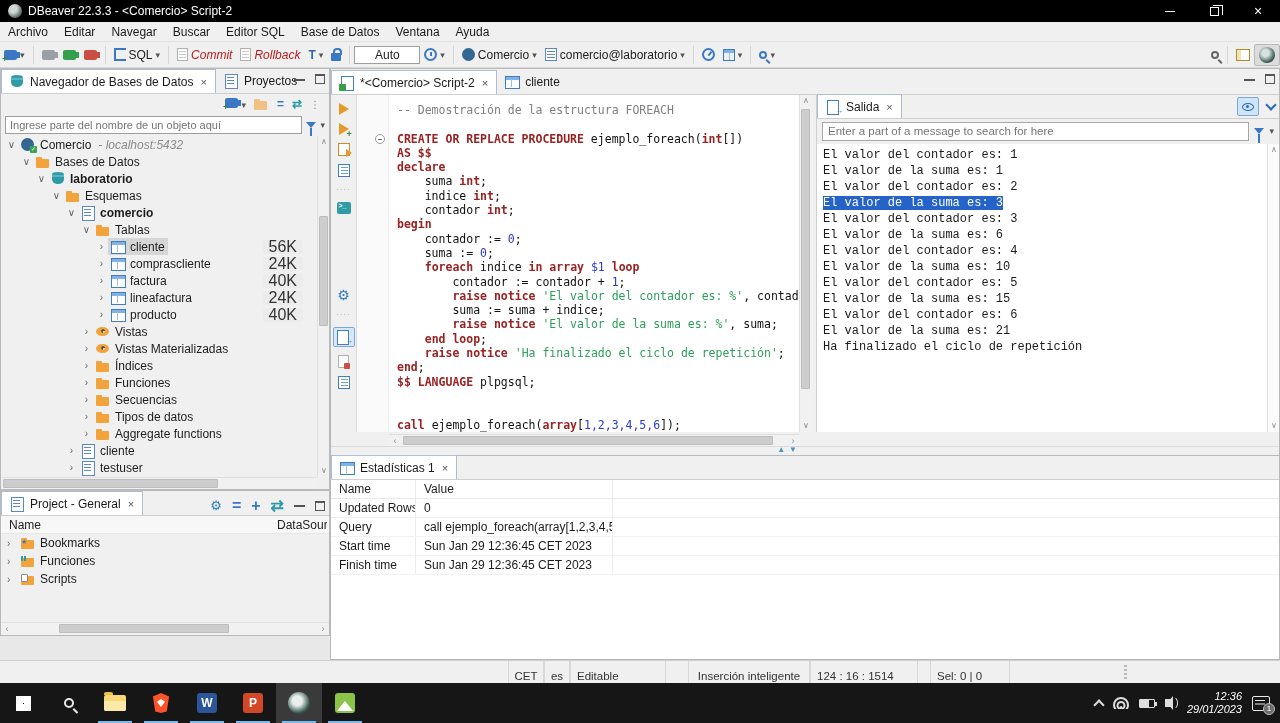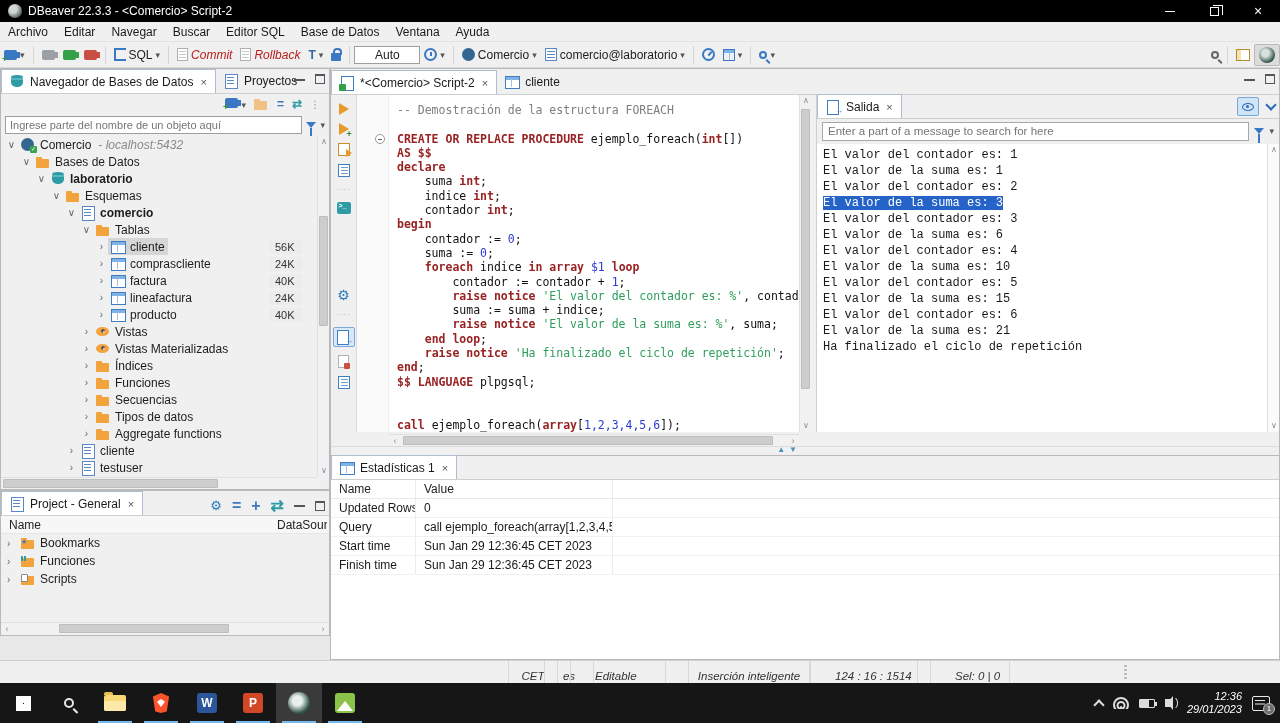--- a/index.html
+++ b/index.html
@@ -97,21 +97,21 @@
   #nav .filter input { flex:1; height:18px; border:1px solid #9e9e9e; background:#fff; font-size:11px; padding:0 4px; color:#555; font-family:"Liberation Sans",sans-serif; }
   .i-funnel { width:0; height:0; border-left:5px solid transparent; border-right:5px solid transparent; border-top:6px solid #3b78c4; position:relative; }
   .i-funnel::after { content:""; position:absolute; left:-1px; top:-6px; width:2px; height:9px; background:#3b78c4; top:0; }
   #tree { position:absolute; left:0; top:67px; right:12px; bottom:12px; overflow:hidden; background:#f0f0f0; }
   .trow { display:flex; align-items:center; height:17px; font-size:12px; color:#1c1c1c; position:relative; white-space:nowrap; }
   .trow .chev { width:13px; text-align:center; color:#666; font-size:10px; flex:none; }
   .trow .rowline { display:flex; align-items:center; gap:4px; padding:0 3px; height:17px; }
   .trow.sel .rowline { background:#d6d6d6; }
   .trow.bold .lbl { font-weight:bold; }
   .trow .sfx { color:#8a8a8a; font-style:italic; margin-left:3px; }
-  .trow .badge { position:absolute; right:14px; background:#ececec; border-radius:2px; padding:0 6px; min-width:34px; text-align:left; font-size:11px; color:#333; height:14px; line-height:14px; }
+  .trow .badge { position:absolute; right:14px; background:#ececec; border-radius:2px; padding:0 6px; min-width:34px; text-align:center; font-size:16px; color:#333; height:14px; line-height:14px; }
   .vscroll { position:absolute; top:0; bottom:0; right:0; width:12px; background:#f1f1f1; border-left:1px solid #e0e0e0; }
   .vscroll .arr { position:absolute; left:0; width:12px; height:12px; font-size:8px; color:#8a8a8a; text-align:center; line-height:12px; }
   .vscroll .thumb { position:absolute; left:1px; width:9px; background:#cdcdcd; border:1px solid #bdbdbd; border-radius:1px; }
   .hscroll { position:absolute; left:0; right:0; bottom:0; height:12px; background:#f1f1f1; border-top:1px solid #e0e0e0; }
   .hscroll .thumb { position:absolute; top:1px; height:9px; background:#cdcdcd; border:1px solid #bdbdbd; border-radius:1px; }
   .hscroll .arr { position:absolute; top:0; width:12px; height:12px; font-size:9px; color:#8a8a8a; text-align:center; line-height:12px; }
   #nav .vscroll { top:67px; bottom:12px; }
 
   
   #project { left:0; top:490px; width:330px; height:146px; }
@@ -172,21 +172,21 @@
   #stats { left:330px; top:455px; width:950px; height:205px; }
   #stats .tbl { position:absolute; left:0; top:24px; right:0; bottom:0; background:#fff; font-size:12px; }
   #stats .hrow { display:flex; height:19px; color:#222; border-bottom:1px solid #e8e8e8; background:#fff; }
   #stats .hrow div, #stats .drow div { padding:2px 8px; overflow:hidden; white-space:nowrap; }
   #stats .cA { width:85px; border-right:1px solid #ececec; flex:none; }
   #stats .cB { width:197px; border-right:1px solid #ececec; flex:none; }
   #stats .drow { display:flex; height:19px; color:#1a1a1a; border-bottom:1px solid #f1f1f1; }
 
   
   #statusbar { position:absolute; left:0; top:660px; width:1280px; height:23px; background:#f0f0f0; border-top:1px solid #cfcfcf; font-size:11.5px; color:#333; }
-  #statusbar .seg { position:absolute; top:0; height:30px; display:flex; align-items:center; justify-content:center; border-left:1px solid #d8d8d8; border-right:1px solid #d8d8d8; padding:0 24px; white-space:nowrap;font-style:italic; }
+  #statusbar .seg { position:absolute; top:0; height:30px; display:flex; align-items:center; justify-content:center; border-left:1px solid #d8d8d8; border-right:1px solid #d8d8d8; padding:0 6px; white-space:nowrap; }
   #statusbar .grip { position:absolute; left:1124px; top:4px; width:3px; height:14px; background:repeating-linear-gradient(#bbb 0 2px, transparent 2px 4px); }
 
   
   #taskbar { position:absolute; left:0; top:683px; width:1280px; height:40px; background:#161616; display:flex; align-items:stretch; }
   .tslot { width:46px; display:flex; align-items:center; justify-content:center; position:relative; }
   .tslot.active { background:#3a3a3a; }
   .tslot .underline { position:absolute; bottom:0; left:6px; right:6px; height:2px; background:#76b9ed; }
   .i-start { width:15px; height:15px; background:
       linear-gradient(#fff 0 7px, transparent 7px 8px, #fff 8px),
       linear-gradient(90deg,#fff 0 7px, transparent 7px 8px, #fff 8px);

